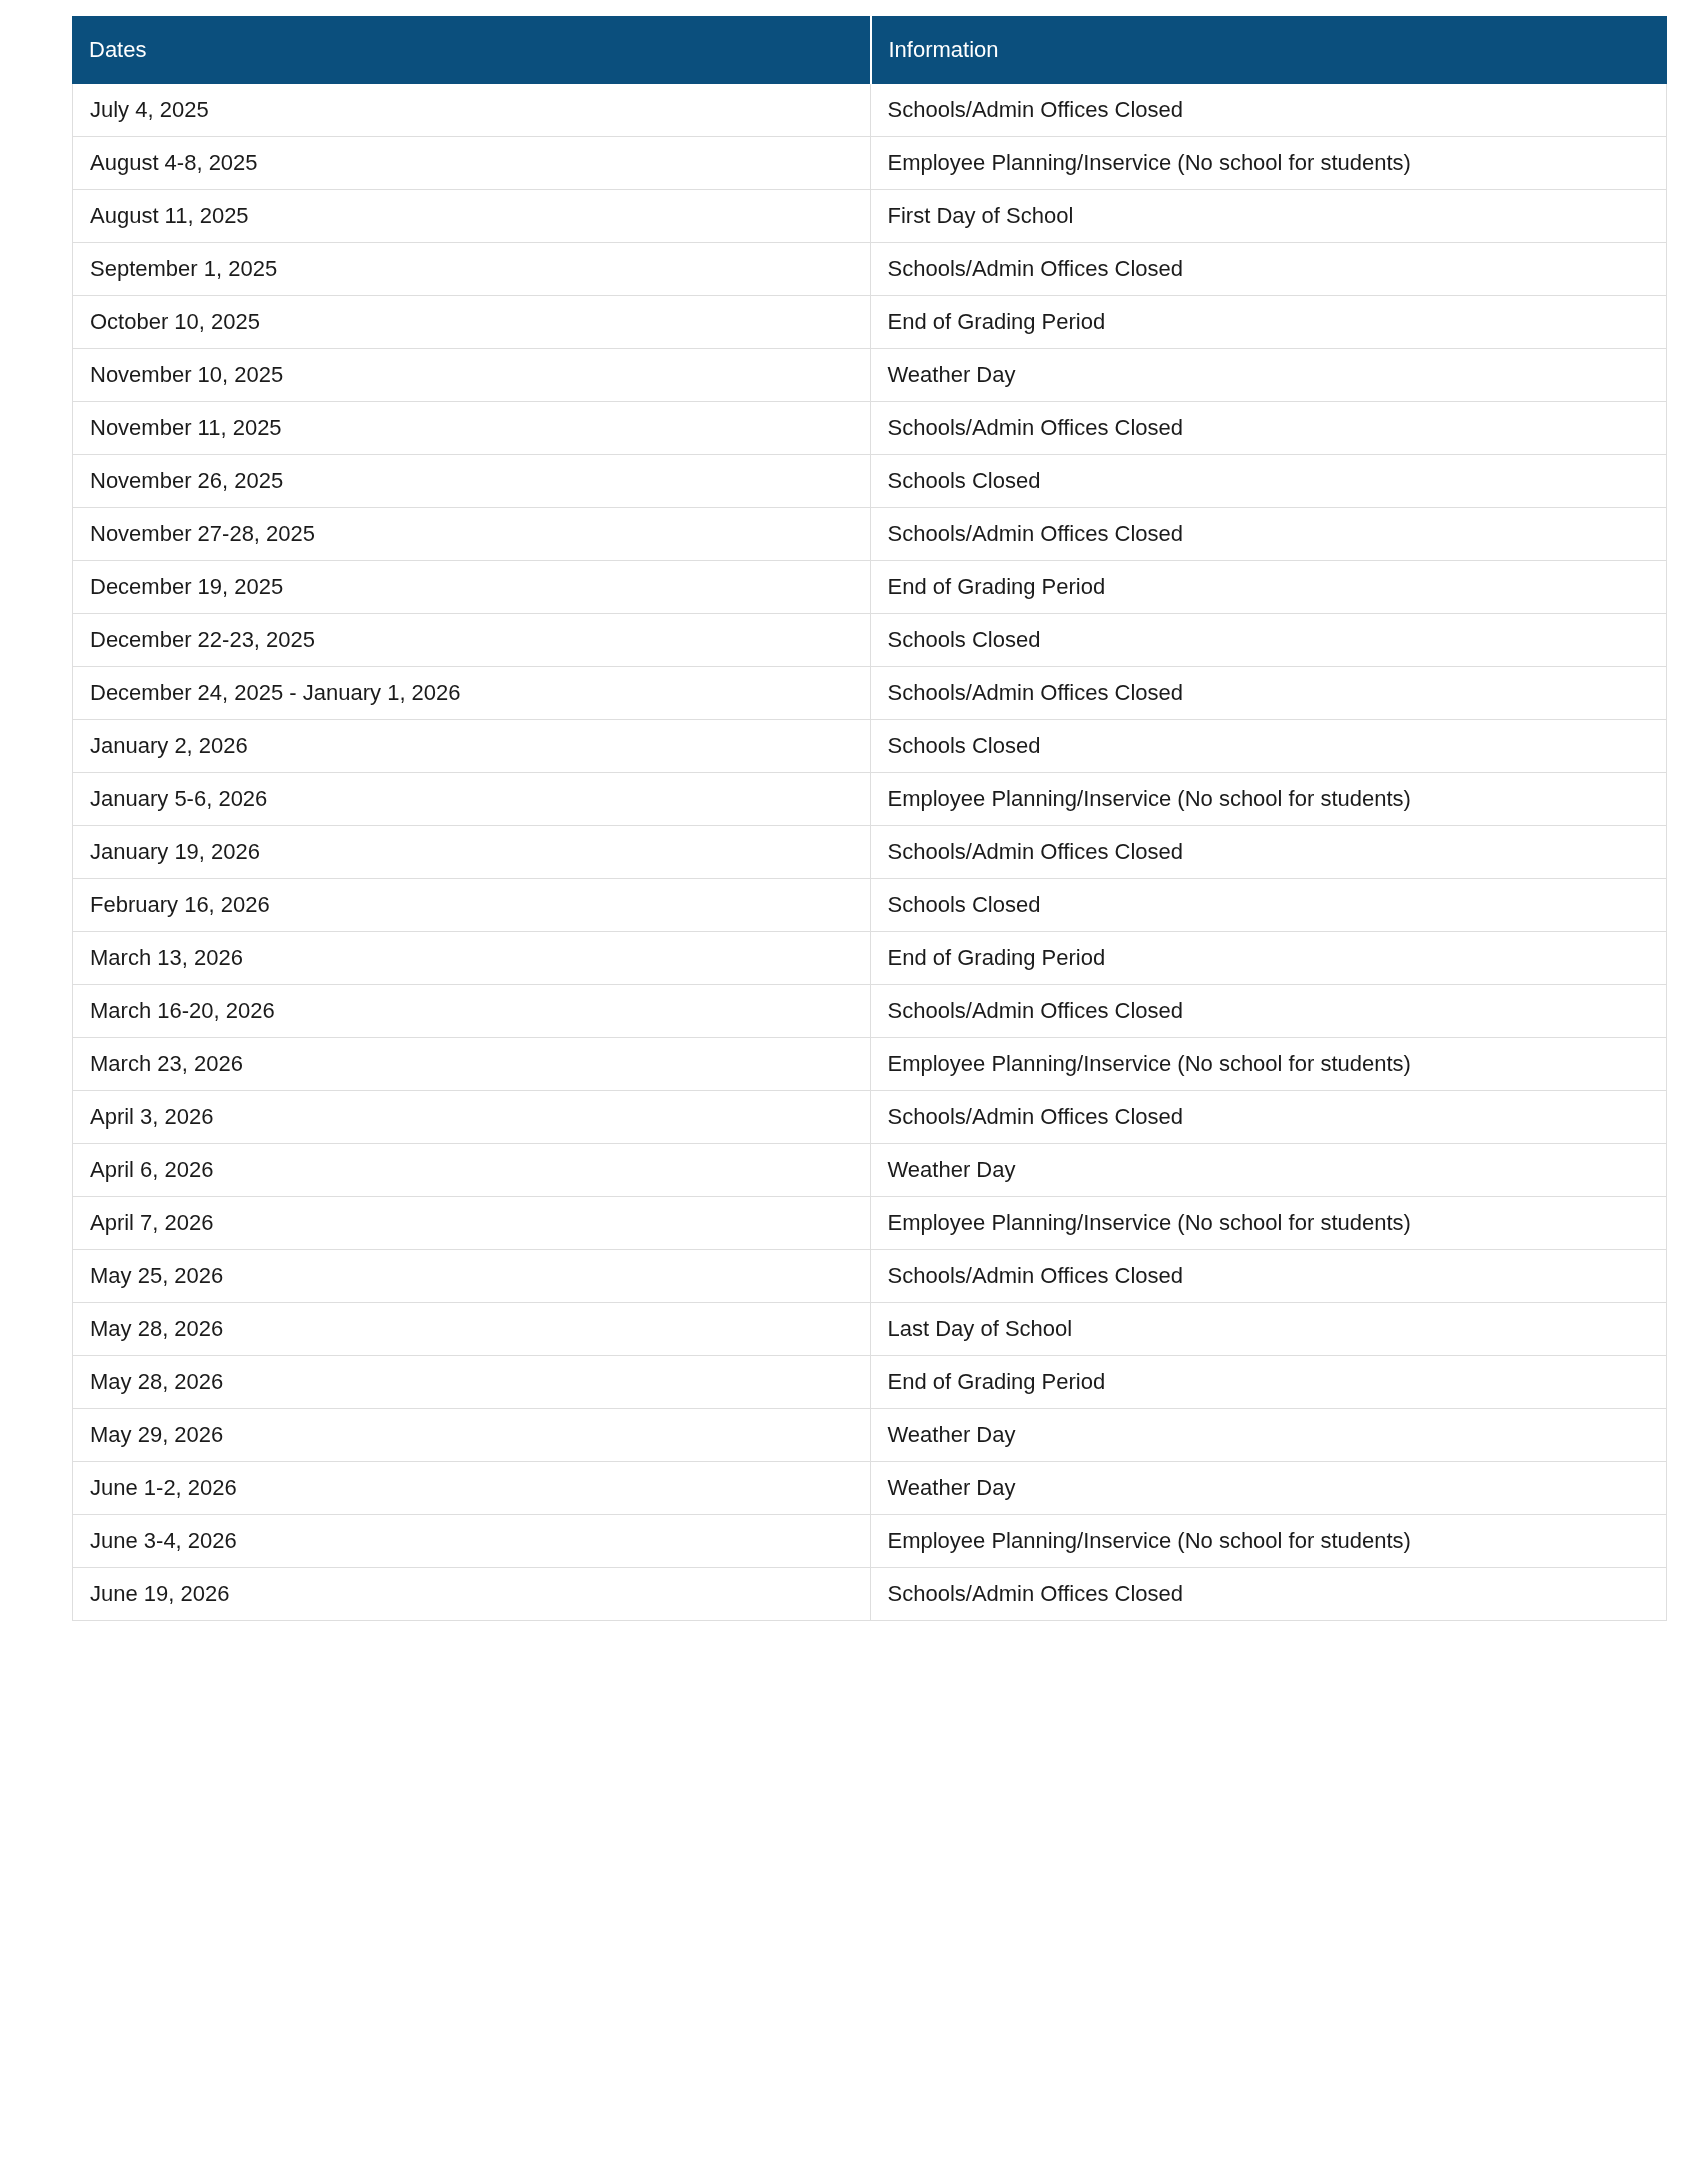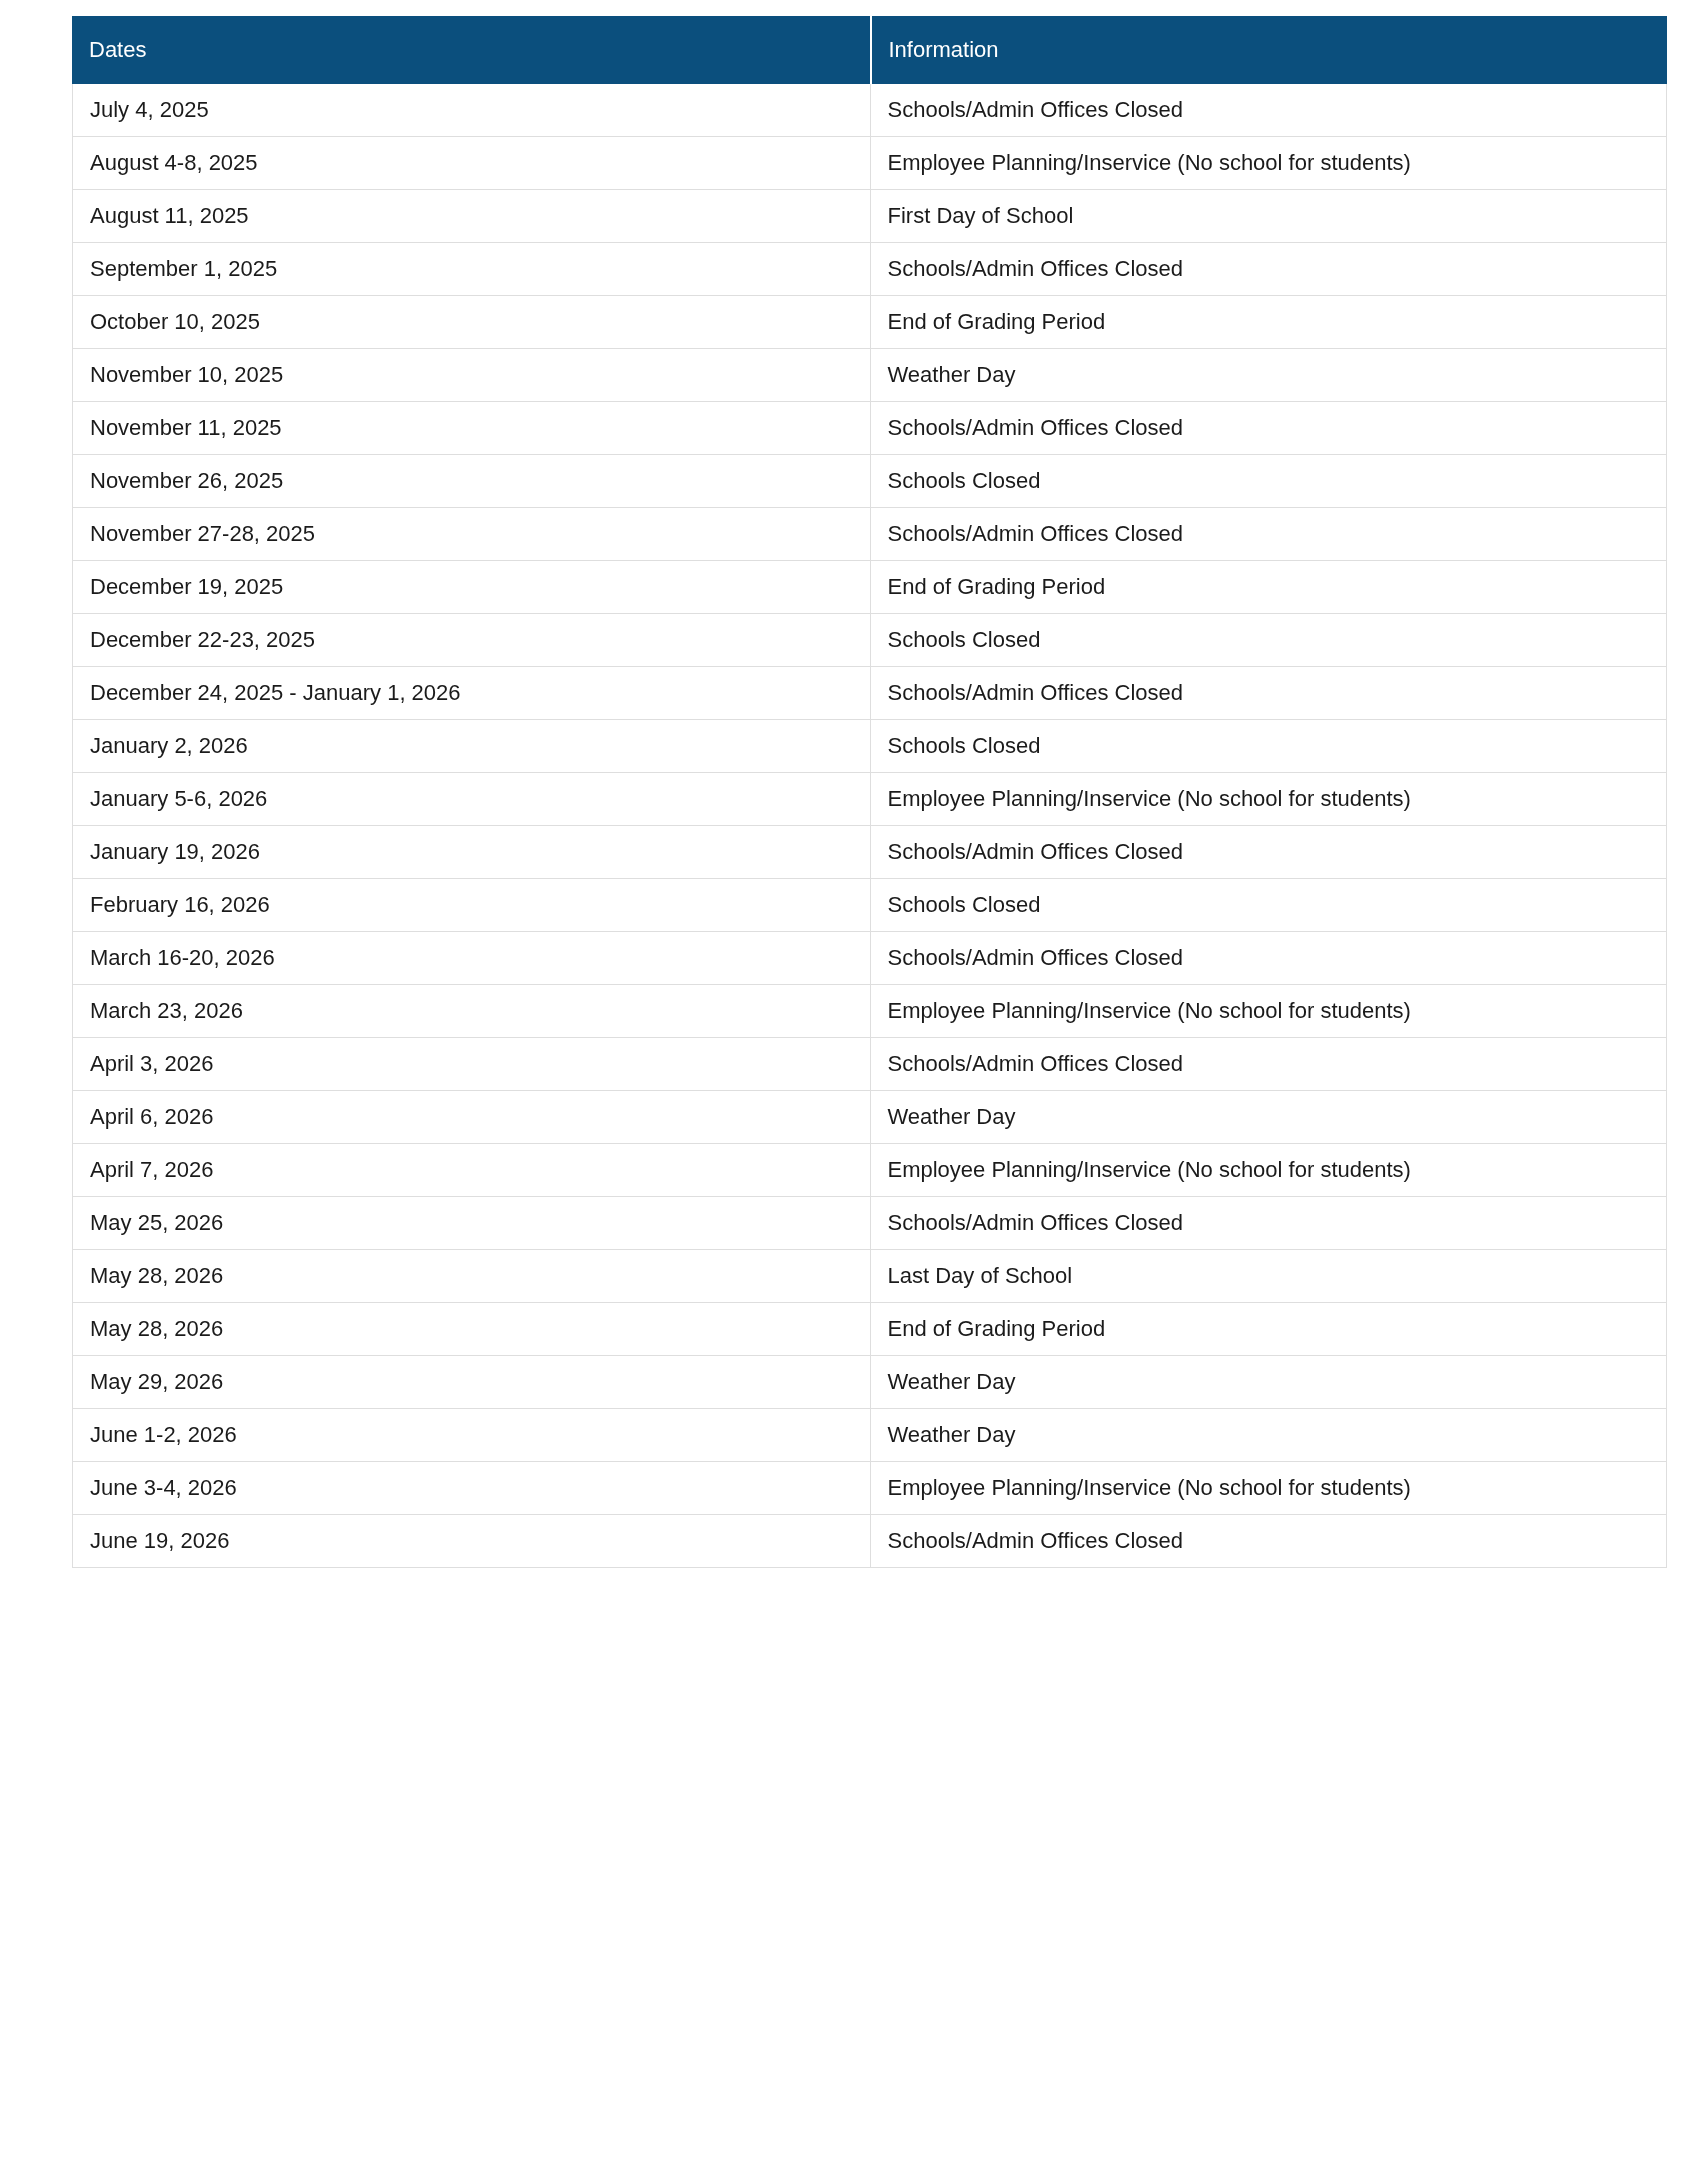--- a/index.html
+++ b/index.html
@@ -145,20 +145,24 @@
   <tr>
     <td>January 19, 2026</td>
     <td>Schools/Admin Offices Closed</td>
   </tr>
 
   <tr>
     <td>February 16, 2026</td>
     <td>Schools Closed</td>
   </tr>
 
+  <tr>
+    <td>March 13, 2026</td>
+    <td>End of Grading Period</td>
+  </tr>
 
   <tr>
     <td>March 16-20, 2026</td>
     <td>Schools/Admin Offices Closed</td>
   </tr>
 
   <tr>
     <td>March 23, 2026</td>
     <td>Employee Planning/Inservice (No school for students)</td>
   </tr>

